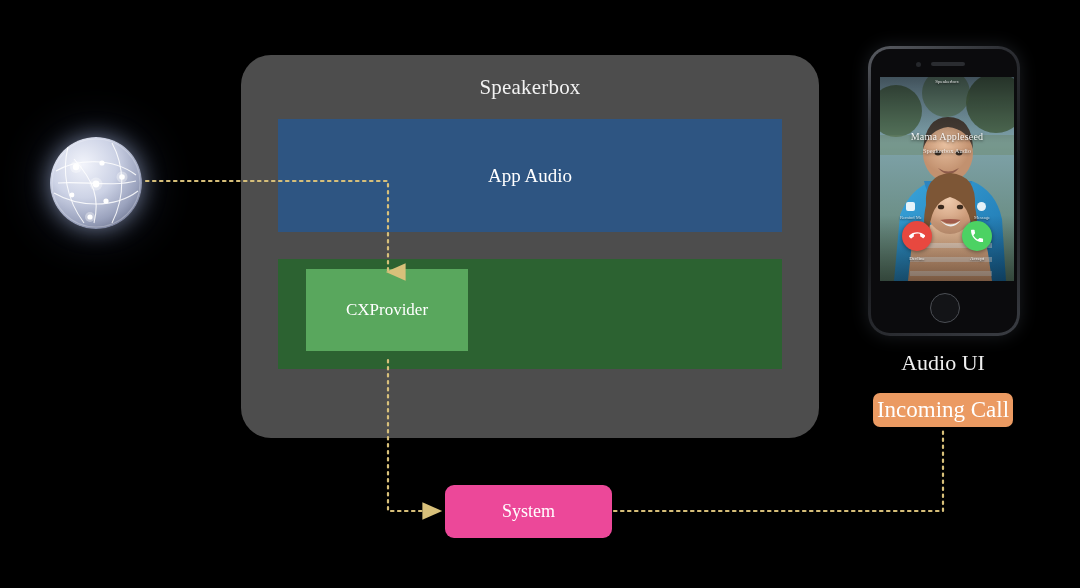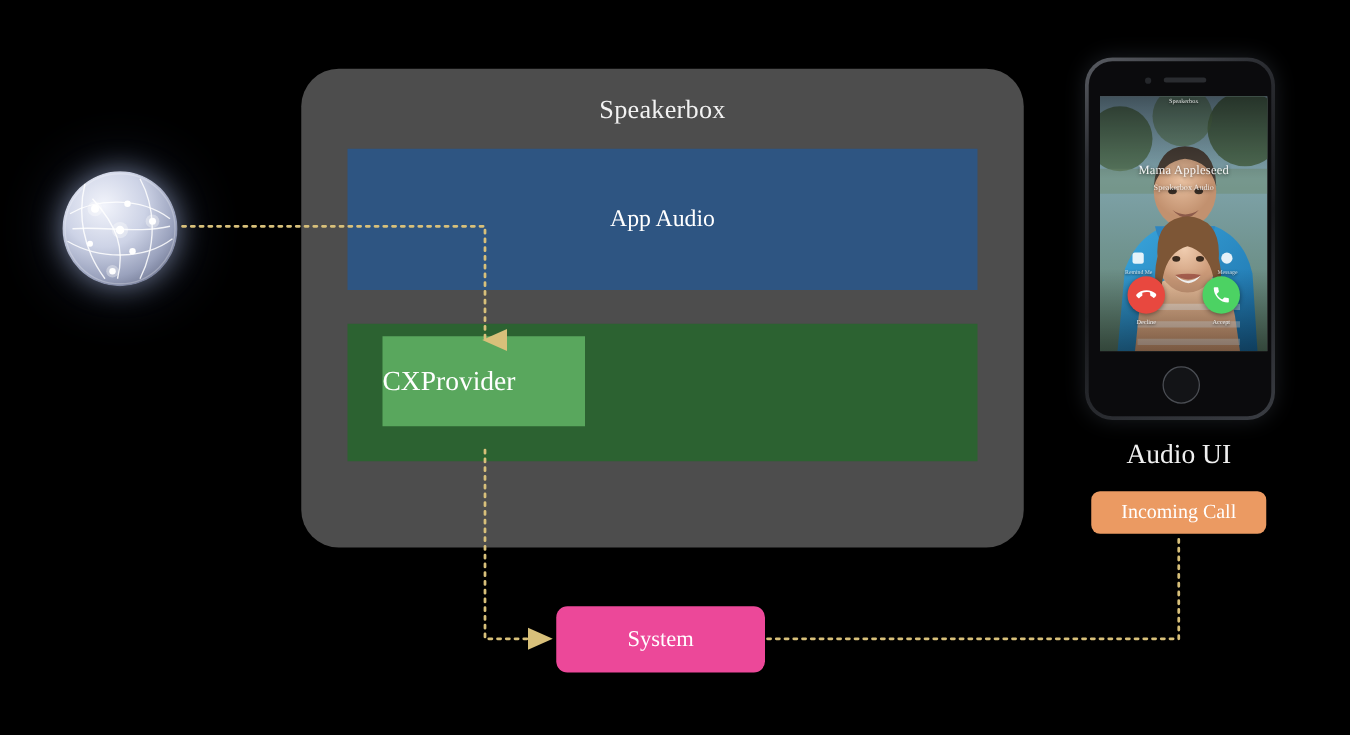--- a/index.html
+++ b/index.html
@@ -89,26 +89,26 @@
     display: flex;
     align-items: center;
     font-size: 19px;
     color: #ffffff;
   }
   .cxprovider {
     position: absolute;
     left: 28px;
     top: 10px;
     width: 162px;
-    height: 72px;
+    height: 82px;
     background: #59a75d;
     display: flex;
     align-items: center;
-    justify-content: flex-start;
-    font-size: 22px;
+    justify-content: center;
+    font-size: 17px;
     color: #ffffff;
   }
 
   
   .system-box {
     position: absolute;
     left: 445px;
     top: 485px;
     width: 167px;
     height: 53px;
@@ -143,21 +143,21 @@
     position: absolute;
     left: 873px;
     top: 393px;
     width: 140px;
     height: 34px;
     background: #eb9a62;
     border-radius: 7px;
     display: flex;
     align-items: center;
     justify-content: center;
-    font-size: 16px;
+    font-size: 23px;
     color: #ffffff;
   }
 
   
   #connectors {
     position: absolute;
     inset: 0;
     pointer-events: none;
   }
 
@@ -200,21 +200,21 @@
     border-radius: 50%;
     background: #25272b;
   }
   .phone-screen {
     position: absolute;
     left: 9px;
     top: 28px;
     width: 134px;
     height: 204px;
     overflow: hidden;
-    background: #404040;
+    background: #6d28d9;
   }
   .phone-home {
     position: absolute;
     left: 50%;
     bottom: 10px;
     margin-left: -14px;
     width: 28px;
     height: 28px;
     border-radius: 50%;
     border: 1.5px solid #4b4e54;

